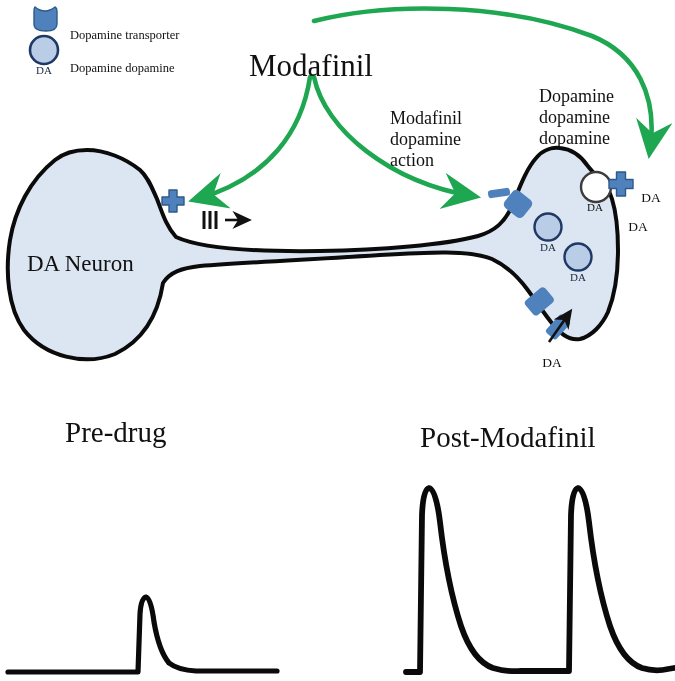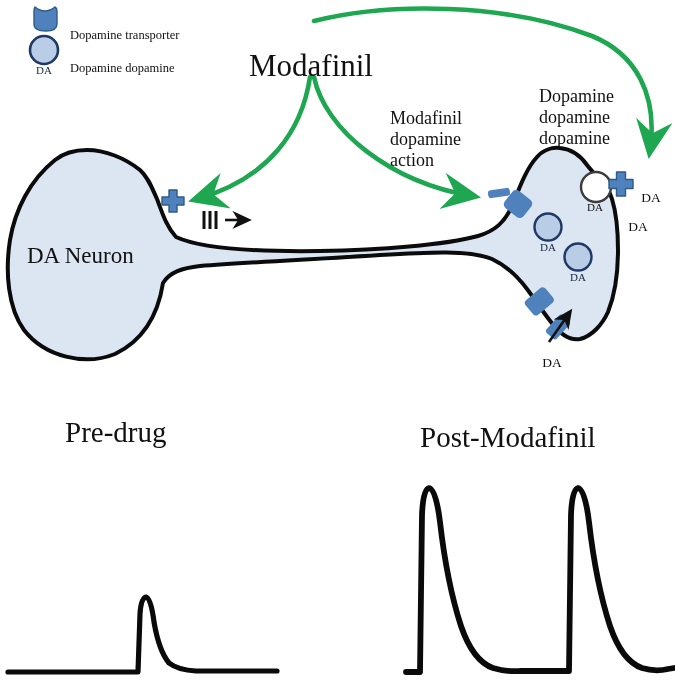--- a/index.html
+++ b/index.html
@@ -118,21 +118,21 @@
     <div>Modafinil</div>
     <div>dopamine</div>
     <div>action</div>
   </div>
   <div class="abs lbl anno" style="left:539px;top:66px;">
     <div>Dopamine</div>
     <div>dopamine</div>
     <div>dopamine</div>
   </div>
 
-  <div class="abs lbl soma-lbl" style="left:27px;top:224px;text-align:center;">DA Neuron</div>
+  <div class="abs lbl soma-lbl" style="left:27px;top:232px;text-align:center;">DA Neuron</div>
   <div class="abs lbl da-small" style="left:548px;top:227px;">DA</div>
   <div class="abs lbl da-small" style="left:578px;top:257px;">DA</div>
   <div class="abs lbl da-small" style="left:595px;top:187px;color:#111;">DA</div>
   <div class="abs lbl da-out" style="left:651px;top:178px;">DA</div>
   <div class="abs lbl da-out" style="left:638px;top:207px;">DA</div>
   <div class="abs lbl da-out" style="left:552px;top:343px;">DA</div>
 
   <div class="abs lbl trace-lbl" style="left:420px;top:403px;">Post-Modafinil</div>
   <div class="abs lbl trace-lbl" style="left:65px;top:398px;">Pre-drug</div>
 

